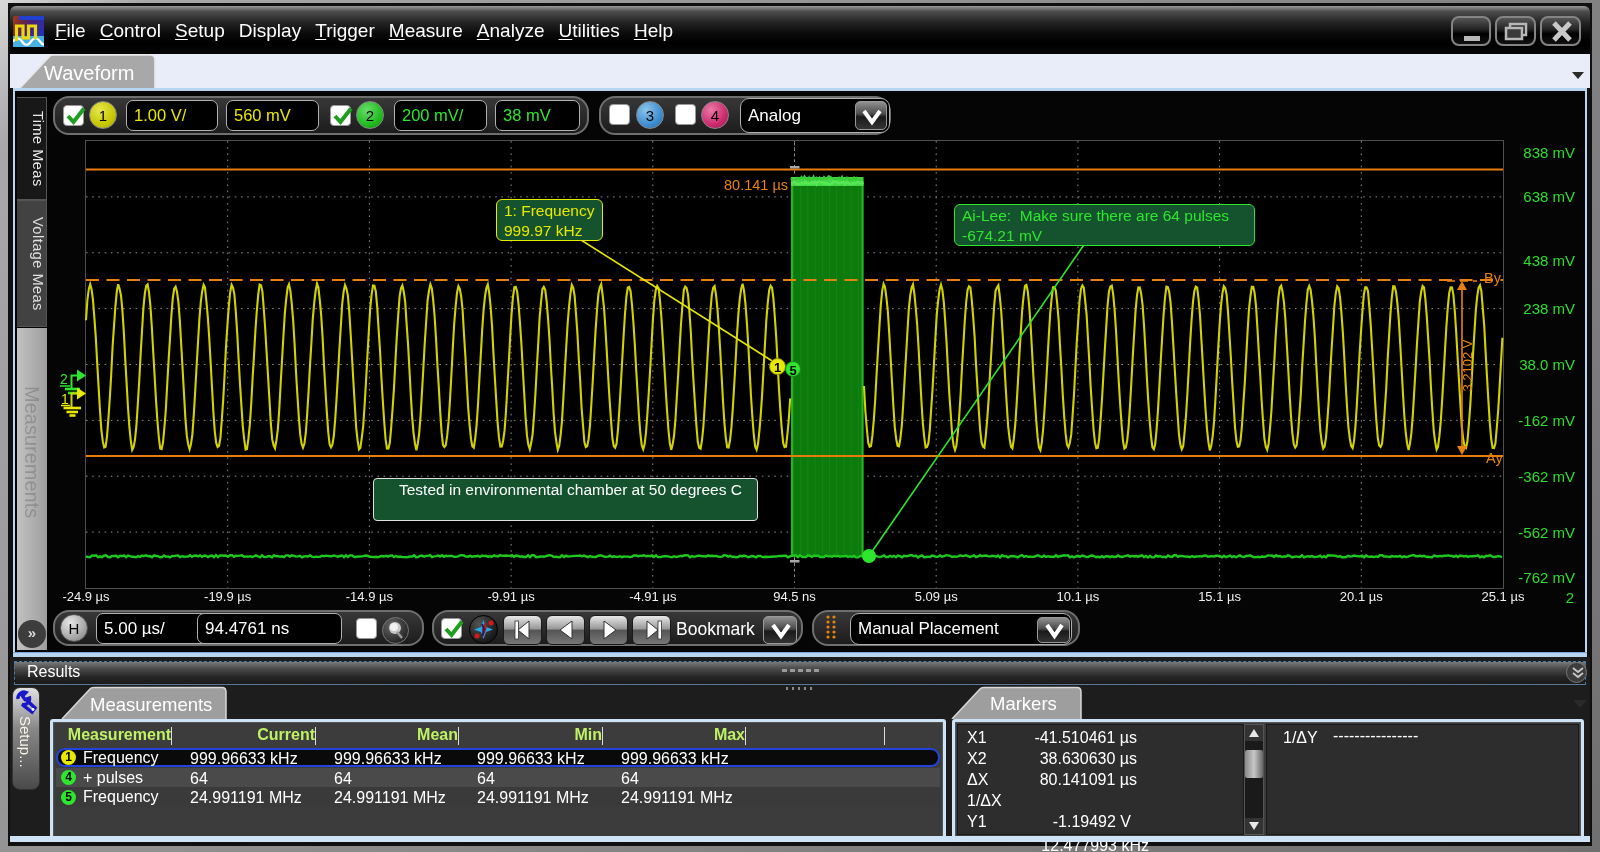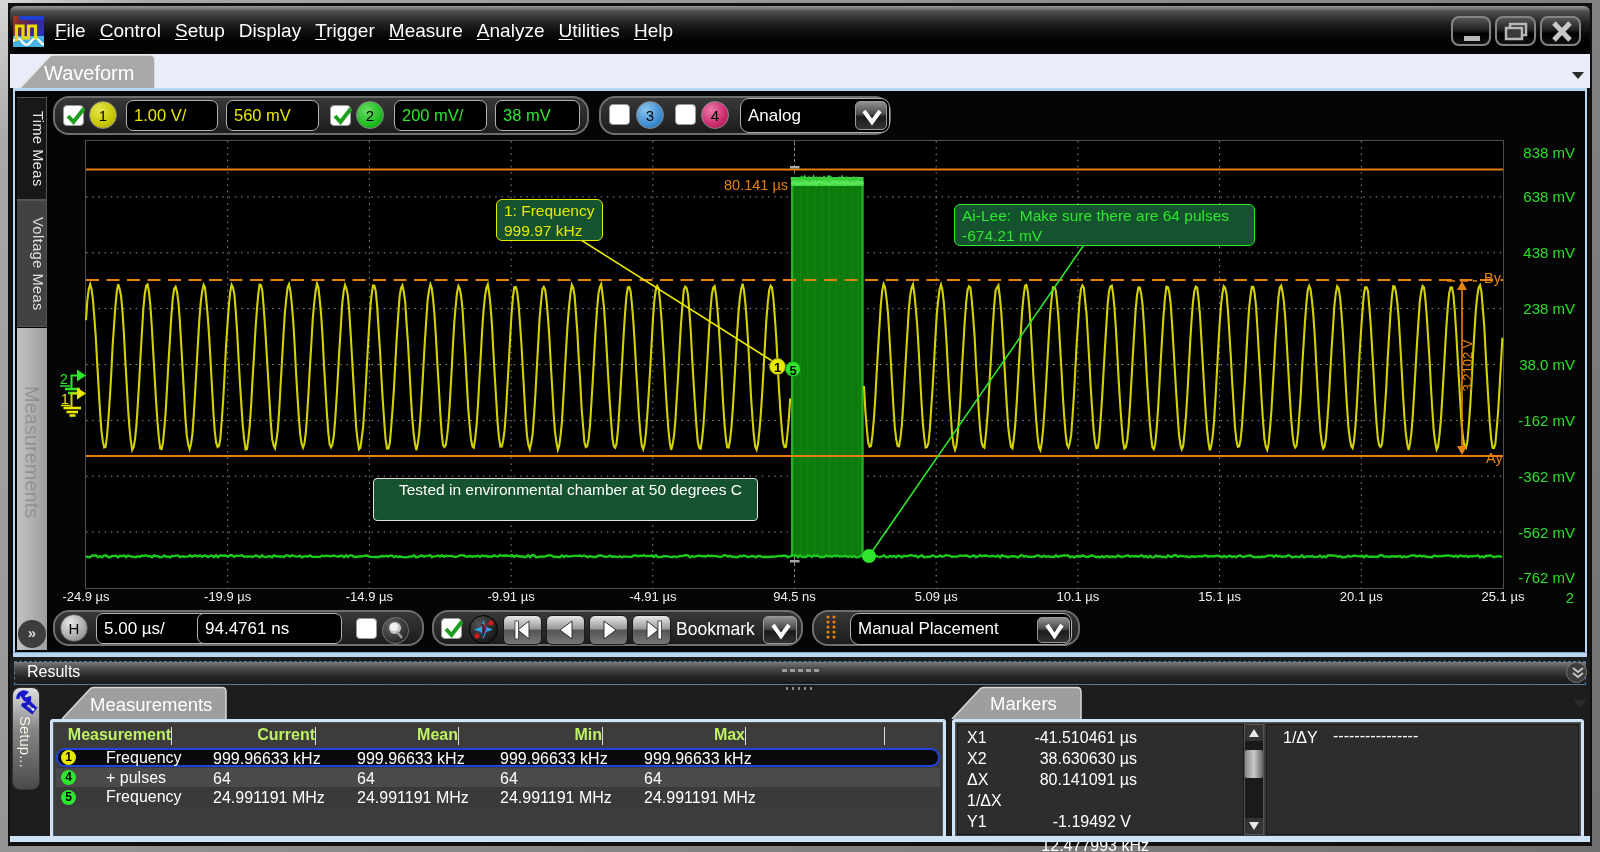--- a/index.html
+++ b/index.html
@@ -65,21 +65,21 @@
 #results { left:10px; top:657px; width:1580px; height:185px; background:#1d1d1d; }
 #resbar { left:14px; top:661px; width:1572px; height:24px;
   background:linear-gradient(#7a7a7a 0%,#4a4a4a 30%,#242424 70%,#1a1a1a 100%);
   border:1px dashed #4a7aa8; color:#fff; font-size:16px; padding:1px 0 0 12px; }
 .panel { position:absolute; top:719px; height:121px; border:3px solid #cfe3f7;
   border-radius:3px; background:#3c3c3c; box-shadow:0 0 0 1px #555 inset; }
 .hdrsep { position:absolute; top:727px; width:1px; height:18px; background:#dcdcdc; }
 .hcell { position:absolute; top:726px; color:#bef264; font-size:16px; text-align:right;font-weight:bold; }
 .badge { position:absolute; width:15px; height:15px; border-radius:50%; color:#000;
   font-size:12px; font-weight:bold; text-align:center; line-height:15px; }
-.rcell { position:absolute; color:#fff; font-size:16px;margin-left:23px; }
+.rcell { position:absolute; color:#fff; font-size:16px; }
 .mrow { position:absolute; color:#fff; font-size:16px; }
 </style></head>
 <body>
 <div class="abs" id="frame"></div>
 <div class="abs" id="framein"></div>
 <div class="abs" id="titlebar"></div>
 
 <svg class="abs" style="left:13px;top:16px" width="31" height="31">
  <defs>
   <linearGradient id="lgb" x1="0" y1="0" x2="1" y2="0.6">
@@ -243,21 +243,21 @@
 
 <div class="abs" style="left:700px;top:177px;width:88px;text-align:right;color:#e8820d;font-size:14.5px">80.141 µs</div>
 <div class="abs callout" style="left:496px;top:199px;width:107px;height:42px;border:1.5px solid #e8e800;color:#e8e800">1: Frequency<br>999.97 kHz</div>
 <div class="abs callout" style="left:954px;top:204px;width:301px;height:42px;border:1.5px solid #2ee62e;color:#2ee62e">Ai-Lee:&nbsp; Make sure there are 64 pulses<br>-674.21 mV</div>
 <div class="abs callout" style="left:373px;top:478px;width:385px;height:43px;border:1.5px solid #e0e0e0;color:#fff;border-radius:4px;padding-left:25px">Tested in environmental chamber at 50 degrees C</div>
 <div class="abs" style="left:1484px;top:270px;color:#e8820d;font-size:14.5px">By</div>
 <div class="abs" style="left:1486px;top:450px;color:#e8820d;font-size:14.5px">Ay</div>
 <div class="abs" style="left:1436px;top:358px;color:#e8820d;font-size:13px;transform:rotate(-90deg);width:62px;text-align:center">3.2102 V</div>
 <div class="ylab" style="top:143.5px">838 mV</div>
 <div class="ylab" style="top:188px">638 mV</div>
-<div class="ylab" style="top:244px">438 mV</div>
+<div class="ylab" style="top:252px">438 mV</div>
 <div class="ylab" style="top:300px">238 mV</div>
 <div class="ylab" style="top:356px">38.0 mV</div>
 <div class="ylab" style="top:412px">-162 mV</div>
 <div class="ylab" style="top:468px">-362 mV</div>
 <div class="ylab" style="top:524px">-562 mV</div>
 <div class="ylab" style="top:568.5px">-762 mV</div>
 <div class="xlab" style="left:46px">-24.9 µs</div>
 <div class="xlab" style="left:187.7px">-19.9 µs</div>
 <div class="xlab" style="left:329.4px">-14.9 µs</div>
 <div class="xlab" style="left:471.1px">-9.91 µs</div>

